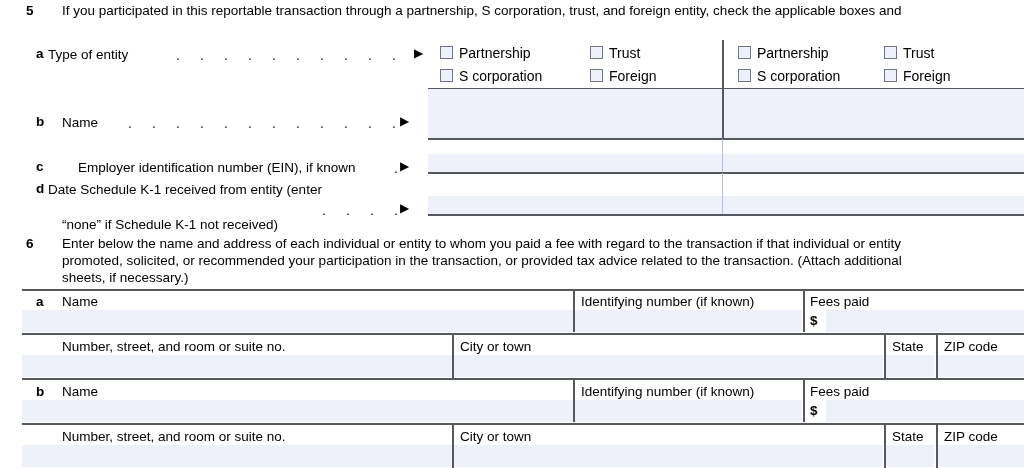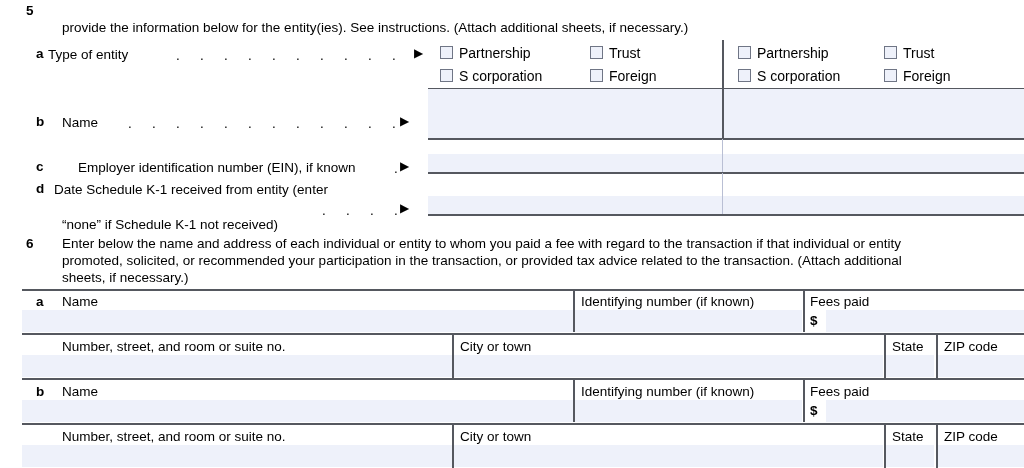--- a/index.html
+++ b/index.html
@@ -37,21 +37,21 @@
   
   .cellhead{position:absolute;font-size:13.5px;white-space:nowrap;}
   .dollar{position:absolute;font-size:13.5px;font-weight:bold;}
 </style>
 </head>
 <body>
 
 <div class="page">
 
   <div class="abs num" style="left:26px;top:3px;">5</div>
-  <div class="abs txt" style="left:62px;top:19px;width:958px;">provide the information below for the entity(ies). See instructions. (Attach additional sheets, if necessary.)</div>
+  <div class="abs txt" style="left:62px;top:2px;width:958px;">If you participated in this reportable transaction through a partnership, S corporation, trust, and foreign entity, check the applicable boxes and</div>
 
   <div class="abs ltr" style="left:36px;top:46px;">a</div>
   <div class="abs txt" style="left:48px;top:46px;text-align:right;">Type of entity</div>
   <div class="abs dots" style="left:166px;top:46px;">
     <span>.</span><span>.</span><span>.</span><span>.</span><span>.</span><span>.</span><span>.</span><span>.</span><span>.</span><span>.</span>
   </div>
   <div class="abs arrow" style="left:414px;top:47px;">▶</div>
 
   <div class="cbox" style="left:440px;top:46px;"></div>
   <div class="cblabel" style="left:459px;top:45px;">Partnership</div>
@@ -91,21 +91,21 @@
   <div class="abs ltr" style="left:36px;top:159px;">c</div>
   <div class="abs txt" style="left:62px;top:159px;margin-left:16px;">Employer identification number (EIN), if known</div>
   <div class="abs dots" style="left:384px;top:159px;">
     <span>.</span>
   </div>
   <div class="abs arrow" style="left:400px;top:160px;">▶</div>
   <div class="field" style="left:428px;top:154px;width:596px;height:18px;"></div>
   <div class="rule" style="left:428px;top:172px;width:596px;"></div>
 
   <div class="abs ltr" style="left:36px;top:181px;">d</div>
-  <div class="abs txt" style="left:54px;top:181px;">Date Schedule K-1 received from entity (enter</div>
+  <div class="abs txt" style="left:48px;top:181px;">Date Schedule K-1 received from entity (enter</div>
   <div class="abs txt" style="left:62px;top:216px;">“none” if Schedule K-1 not received)</div>
   <div class="abs dots" style="left:312px;top:201px;">
     <span>.</span><span>.</span><span>.</span><span>.</span>
   </div>
   <div class="abs arrow" style="left:400px;top:202px;">▶</div>
   <div class="field" style="left:428px;top:196px;width:596px;height:18px;"></div>
   <div class="rule" style="left:428px;top:214px;width:596px;"></div>
 
   <div class="vrule" style="left:722px;top:40px;height:48px;"></div>
   <div class="vrule" style="left:722px;top:89px;height:49px;"></div>

